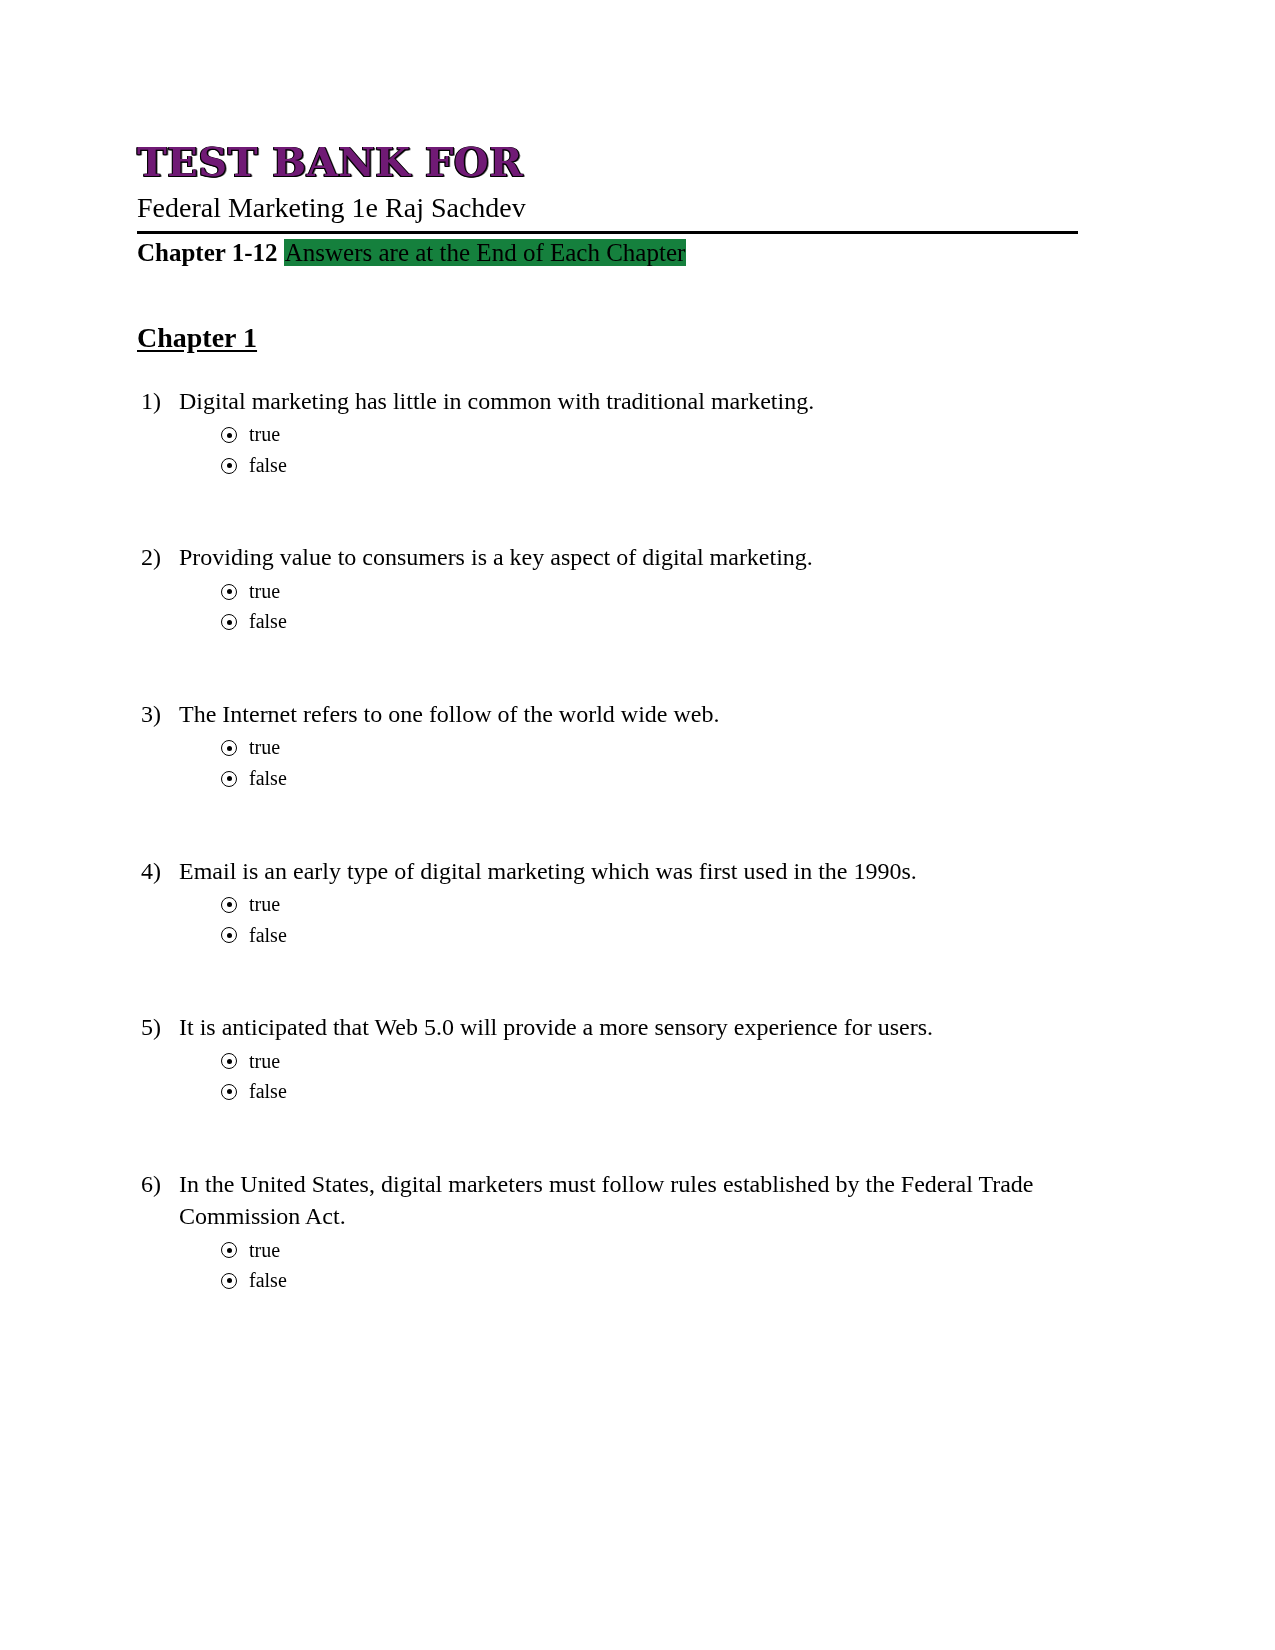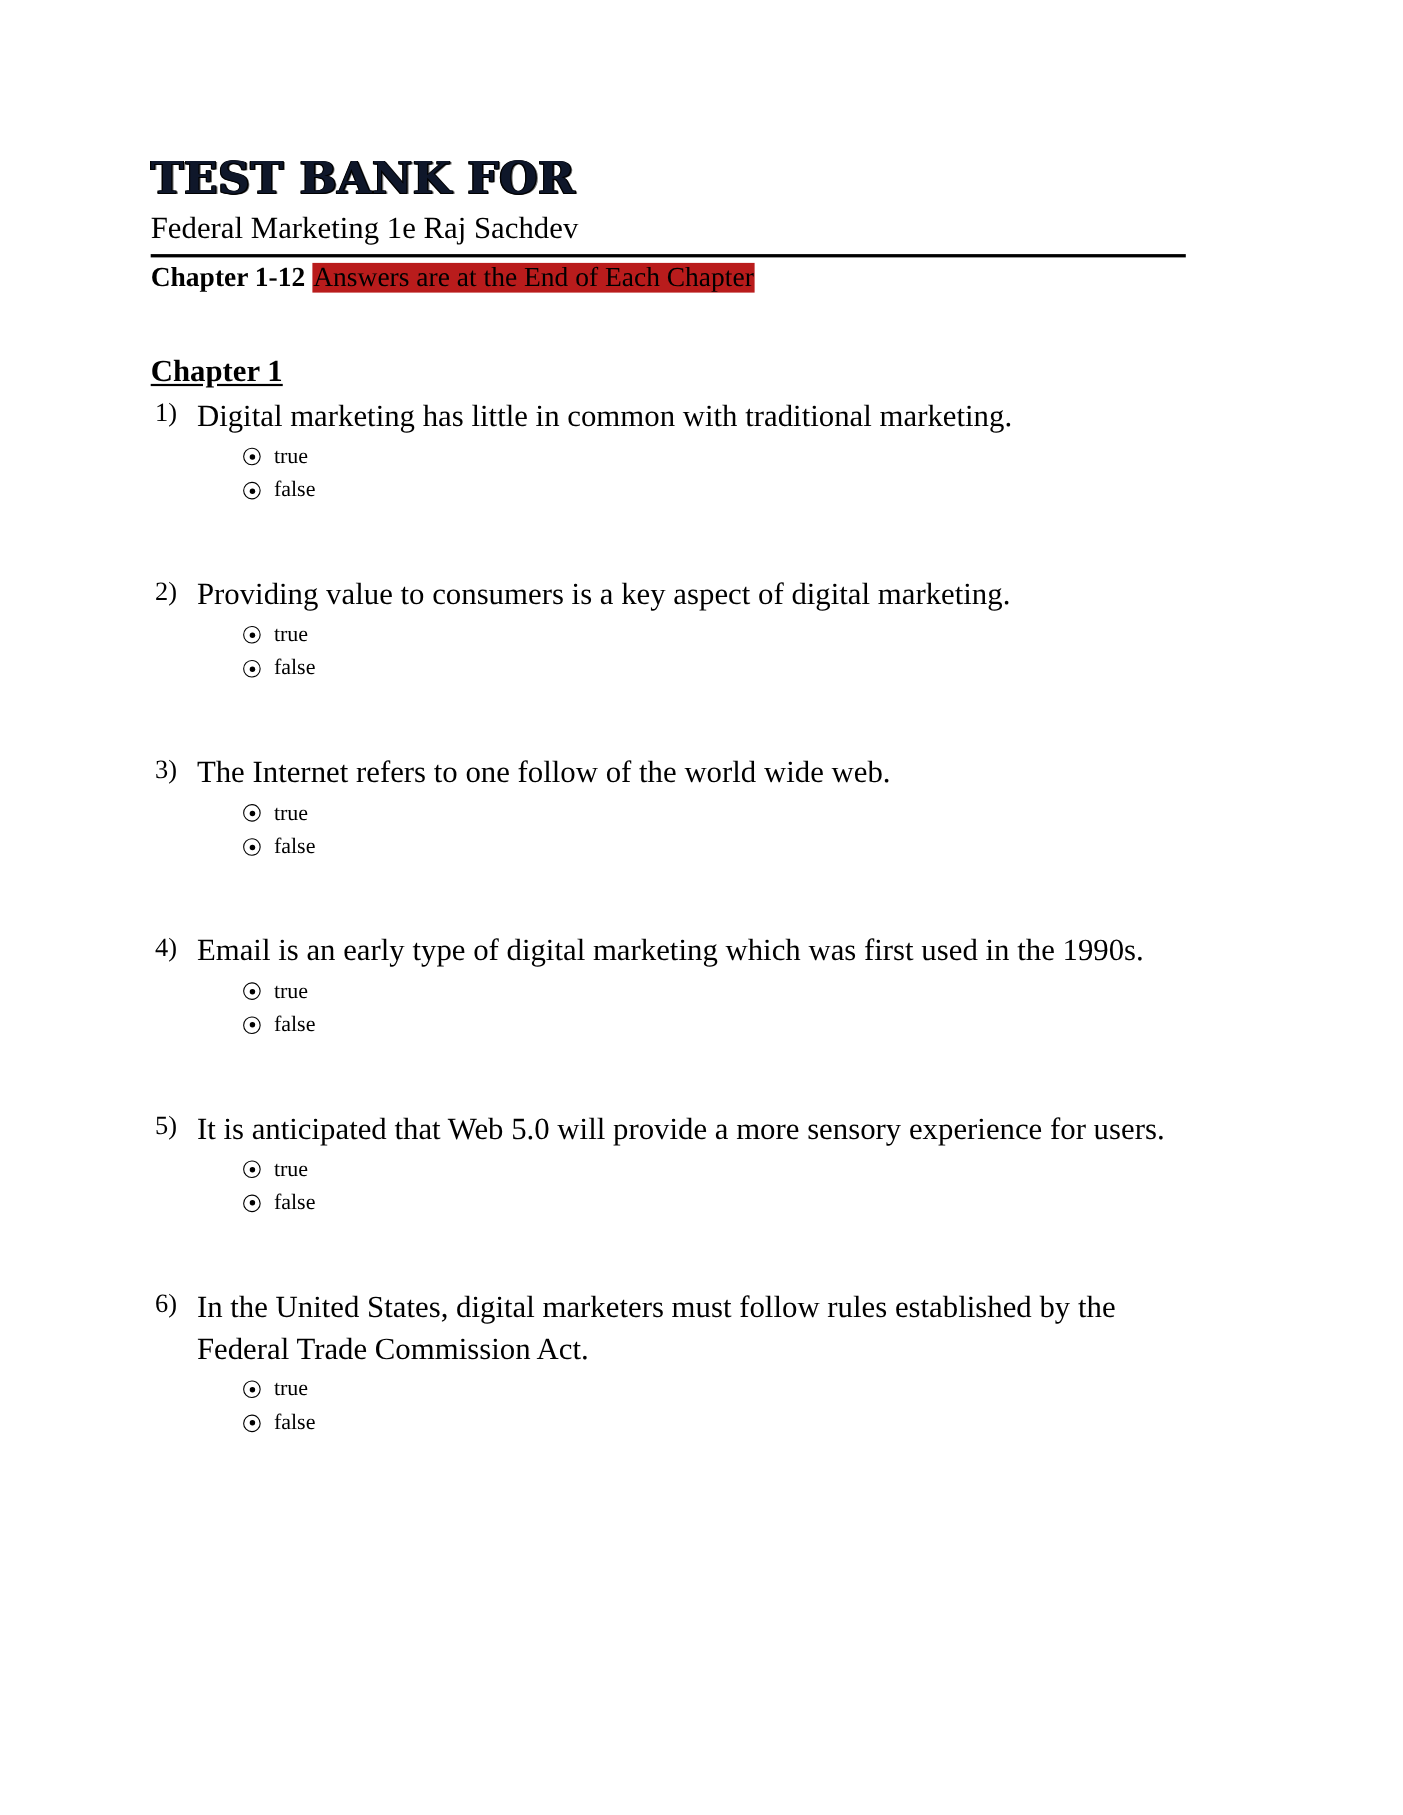--- a/index.html
+++ b/index.html
@@ -29,21 +29,21 @@
   }
 
   
   .doc-title {
     font-family: "DejaVu Serif", "Liberation Serif", serif;
     font-weight: 700;
     font-size: 40px;
     line-height: 1.08;
     letter-spacing: 0.5px;
     margin: 0 0 8px 0;
-    color: #0f172a;
+    color: #701a75;
     text-shadow:
        1px 0 0 #000,
       -1px 0 0 #000,
        0 1px 0 #000,
        1px 1px 0 #000,
       -1px 1px 0 #000,
        2px 1px 0 rgba(0,0,0,0.55);
     -webkit-font-smoothing: none;
   }
   .doc-subtitle {
@@ -62,21 +62,21 @@
   .chapter-range-line {
     font-size: 25px;
     line-height: 1.3;
     margin: 3px 0 0 0;
     white-space: nowrap;
   }
   .chapter-range-label {
     font-weight: 700;
   }
   .highlight {
-    background-color: #b91c1c;
+    background-color: #15803d;
     font-weight: 400;
     padding: 0 1px;
   }
 
   
   .chapter-heading {
     font-size: 28px;
     font-weight: 700;
     text-decoration: underline;
     text-underline-offset: 3px;
@@ -113,23 +113,24 @@
   .question:last-child { margin-bottom: 0; }
   .q-num {
     position: absolute;
     left: 4px;
     top: 0;
     font-size: 24px;
     width: 34px;
   }
   .q-text {
     display: block;
-    font-size: 28px;
+    font-size: 24px;
     line-height: 1.35;
     margin-bottom: 4px;
+    margin-top: 25px;
   }
   ul.choices {
     list-style: none;
     margin: 2px 0 0 0;
     padding: 0 0 0 42px;
   }
   .choice {
     display: flex;
     align-items: center;
     font-size: 20px;

